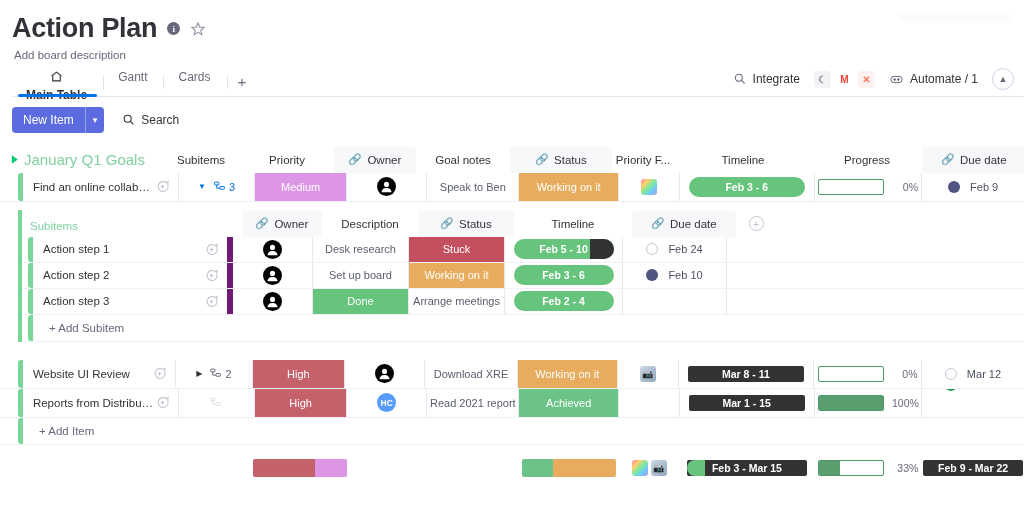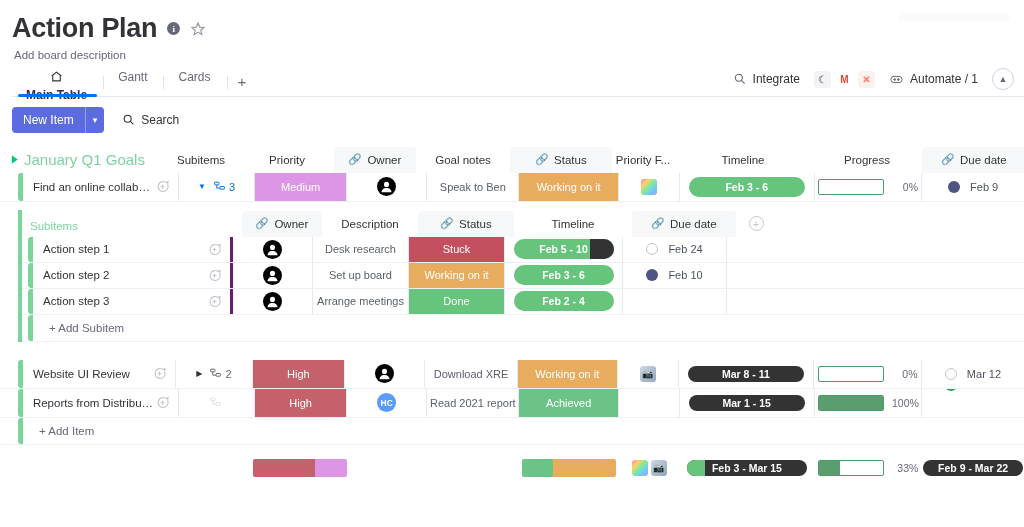--- a/index.html
+++ b/index.html
@@ -114,30 +114,30 @@
 
   
   .sub-panel { margin: 8px 0 0 18px; border-left: 4px solid #78d699; background: #fff; }
   .sub-head { display: flex; align-items: flex-end; height: 27px; padding-left: 8px; }
   .sub-head-title { font-size: 11.5px; color: #7fd1a0; width: 212px; padding-bottom: 5px; }
   .sc-owner { width: 80px; } .sc-desc { width: 96px; } .sc-status { width: 96px; }
   .sc-time { width: 118px; } .sc-due { width: 104px; } .sc-add { width: 40px; }
   .sub-row { display: flex; align-items: stretch; height: 26px; border-bottom: 1px solid #eef0f5; }
   .sub-grip { width: 5px; background: #78d699; margin-left: 6px; border-radius: 3px 0 0 3px; }
   .sub-name { width: 200px; display: flex; align-items: center; padding-left: 10px;
-              border-right: 3px solid #701a75; }
+              border-right: 6px solid #701a75; }
   .add-circle { width: 15px; height: 15px; border-radius: 50%; border: 1.3px solid #c5c7d0;
                 color: #c5c7d0; font-size: 11px; line-height: 12px; display: flex;
                 align-items: center; justify-content: center; }
   .add-row { font-size: 11.5px; color: #676879; padding: 7px 0 7px 16px; }
   .add-row-wrap { display: flex; align-items: stretch; height: 27px; border-bottom: 1px solid #eceff5; }
 
   .summary-row { display: flex; align-items: center; height: 28px; }
   .dist-bar { height: 18px; display: flex; border-radius: 2px; overflow: hidden; width: 94px; }
-  .dark-pill { background: #333333; color: #fff; border-radius: 8px; height: 16px;
+  .dark-pill { background: #333333; color: #fff; border-radius: 2px; height: 16px;
                display: flex; align-items: center; justify-content: center;
                font-size: 10.5px; font-weight: 700; }
   .file-ico { width: 16px; height: 16px; border-radius: 3px; }
   .timeline-done { position: absolute; right: 0; top: 0; bottom: 0; background: #333; border-radius: 0 13px 13px 0; }
 </style>
 </head>
 <body>
 
 <div class="page">
 
@@ -433,25 +433,25 @@
         </span>
       </div>
       <div class="cell sc-owner">
         <div class="avatar-dark">
           <svg viewBox="0 0 24 24" width="17" height="17" fill="#fff">
               <circle cx="12" cy="9" r="3.6"></circle>
               <path d="M5 20c0-4 3.3-6 7-6s7 2 7 6z"></path>
             </svg>
         </div>
       </div>
+      <div class="cell sc-status" style="padding:0;">
+        <div class="chip" style="background:#66c47c;">Done</div>
+      </div>
       <div class="cell sc-desc">
         <span style="color:#5a5e6d;">Arrange meetings</span>
-      </div>
-      <div class="cell sc-status" style="padding:0;">
-        <div class="chip" style="background:#66c47c;">Done</div>
       </div>
       <div class="cell sc-time">
         <div class="pill" style="background:#66c47c;width:100px;">Feb 2 - 4</div>
       </div>
       <div class="cell sc-due">
         <div class="due-wrap">
           <div class="dot done">✓</div>
           <div class="due-txt struck">Feb 25</div>
         </div>
       </div>

